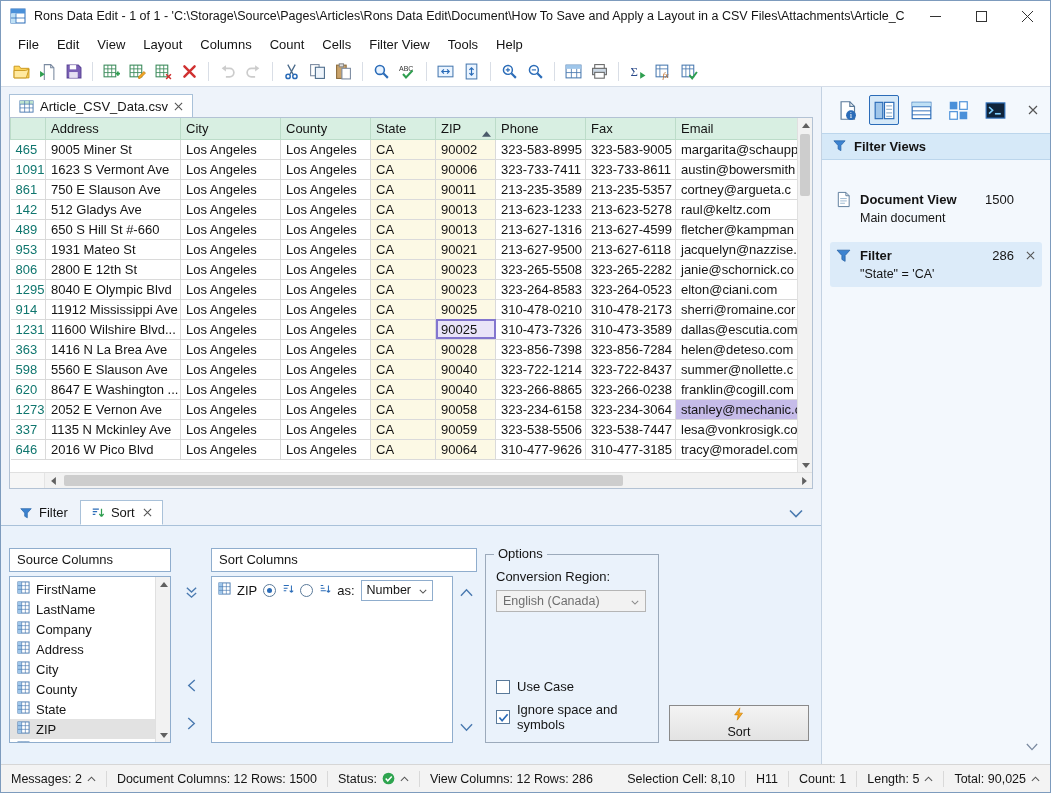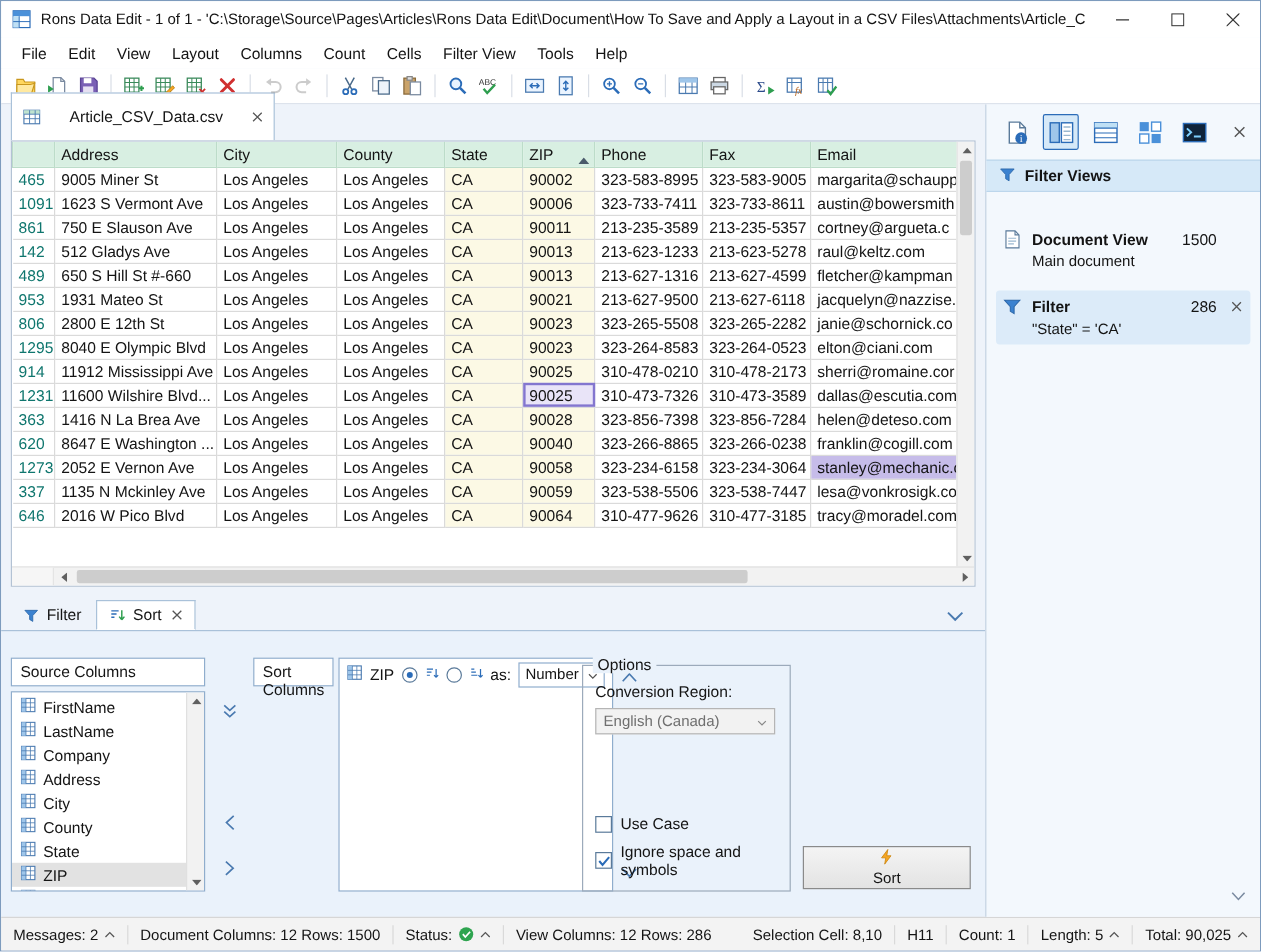--- a/index.html
+++ b/index.html
@@ -24,21 +24,21 @@
   .tbtn{width:25px;height:25px;display:flex;align-items:center;justify-content:center;border-radius:3px;}
   .tbtn svg{width:17px;height:17px;display:block;}
   .tbtn.disabled{opacity:.5;}
   .tsep{width:1px;height:19px;background:#d9dee6;margin:0 5px;flex:0 0 auto;}
 
   .main{flex:1;display:flex;min-height:0;}
   .left{flex:1;display:flex;flex-direction:column;min-width:0;background:#eef3fa;}
 
   
   .tabbar{height:30px;display:flex;align-items:flex-end;padding-left:8px;flex:0 0 auto;}
-  .doc-tab{height:40px;display:flex;align-items:center;gap:24px;background:#fff;border:1px solid #a9c1d9;border-bottom:none;padding:0 9px;font-size:13px;}
+  .doc-tab{height:23px;display:flex;align-items:center;gap:6px;background:#fff;border:1px solid #a9c1d9;border-bottom:none;padding:0 9px;font-size:13px;}
   .doc-tab .tx{width:15px;height:15px;display:flex;align-items:center;justify-content:center;}
   .doc-tab svg{display:block;}
 
   
   .grid-wrap{margin-left:8px;width:804px;height:372px;background:#fff;border:1px solid #b3c2d4;display:flex;flex-direction:column;flex:0 0 auto;overflow:hidden;}
   .grid-top{display:flex;flex:1;min-height:0;}
   .grid-scrollarea{width:789px;overflow:hidden;}
   table.grid{border-collapse:collapse;table-layout:fixed;width:789px;font-size:13px;}
   .grid th{background:#d8efe2;border:1px solid #bcdcc9;border-top:none;font-weight:normal;text-align:left;padding:1px 5px;height:21px;position:relative;white-space:nowrap;overflow:hidden;}
   .grid th .sort-arrow{position:absolute;right:4px;top:7px;}
@@ -77,21 +77,21 @@
   .src-item{height:20px;display:flex;align-items:center;gap:6px;padding:0 4px 0 7px;font-size:13px;white-space:nowrap;}
   .src-item.selected{background:#e2e2e2;}
   .src-item svg{flex:0 0 auto;}
   .src-scroll{width:15px;background:#f2f2f2;border-left:1px solid #e0e0e0;display:flex;flex-direction:column;}
 
   .movers{width:24px;display:flex;flex-direction:column;align-items:center;flex:0 0 auto;padding:34px 0 10px 0;}
   .mv{display:flex;align-items:center;justify-content:center;width:20px;height:20px;}
   .mv.mv-left{margin-top:auto;}
   .mv.mv-right{margin-top:18px;}
 
-  .sort-block{width:266px;display:flex;flex-direction:row;gap:4px;flex:0 0 auto;}
+  .sort-block{width:266px;display:flex;flex-direction:column;gap:4px;flex:0 0 auto;}
   .sort-body{flex:1;display:flex;gap:2px;min-height:0;}
   .sort-list{flex:1;background:#fff;border:1px solid #8fadcd;overflow:hidden;}
   .sort-entry{height:26px;display:flex;align-items:center;gap:6px;padding:0 6px;font-size:13px;}
   .radio{width:13px;height:13px;border:1px solid #5a7a9a;border-radius:50%;background:#fff;position:relative;flex:0 0 auto;}
   .radio.checked::after{content:"";position:absolute;inset:3px;background:#2b6cb8;border-radius:50%;}
   .mini-select{height:21px;border:1px solid #8fadcd;background:#fff;display:flex;align-items:center;padding:0 5px;gap:8px;font-size:12.5px;min-width:68px;}
   .mini-select .caret{margin-left:auto;}
   .updown{width:22px;display:flex;flex-direction:column;align-items:center;padding:6px 0;}
   .updown .mv:last-child{margin-top:auto;}
 
@@ -512,20 +512,31 @@
                     <td>1416 N La Brea Ave</td>
                     <td>Los Angeles</td>
                     <td>Los Angeles</td>
                     <td class="yellow">CA</td>
                     <td class="yellow">90028</td>
                     <td>323-856-7398</td>
                     <td>323-856-7284</td>
                     <td>helen@deteso.com</td>
                   </tr>
                   <tr>
+                    <td class="rownum">598</td>
+                    <td>5560 E Slauson Ave</td>
+                    <td>Los Angeles</td>
+                    <td>Los Angeles</td>
+                    <td class="yellow">CA</td>
+                    <td class="yellow">90040</td>
+                    <td>323-722-1214</td>
+                    <td>323-722-8437</td>
+                    <td>summer@nollette.c</td>
+                  </tr>
+                  <tr>
                     <td class="rownum">620</td>
                     <td>8647 E Washington ...</td>
                     <td>Los Angeles</td>
                     <td>Los Angeles</td>
                     <td class="yellow">CA</td>
                     <td class="yellow">90040</td>
                     <td>323-266-8865</td>
                     <td>323-266-0238</td>
                     <td>franklin@cogill.com</td>
                   </tr>

